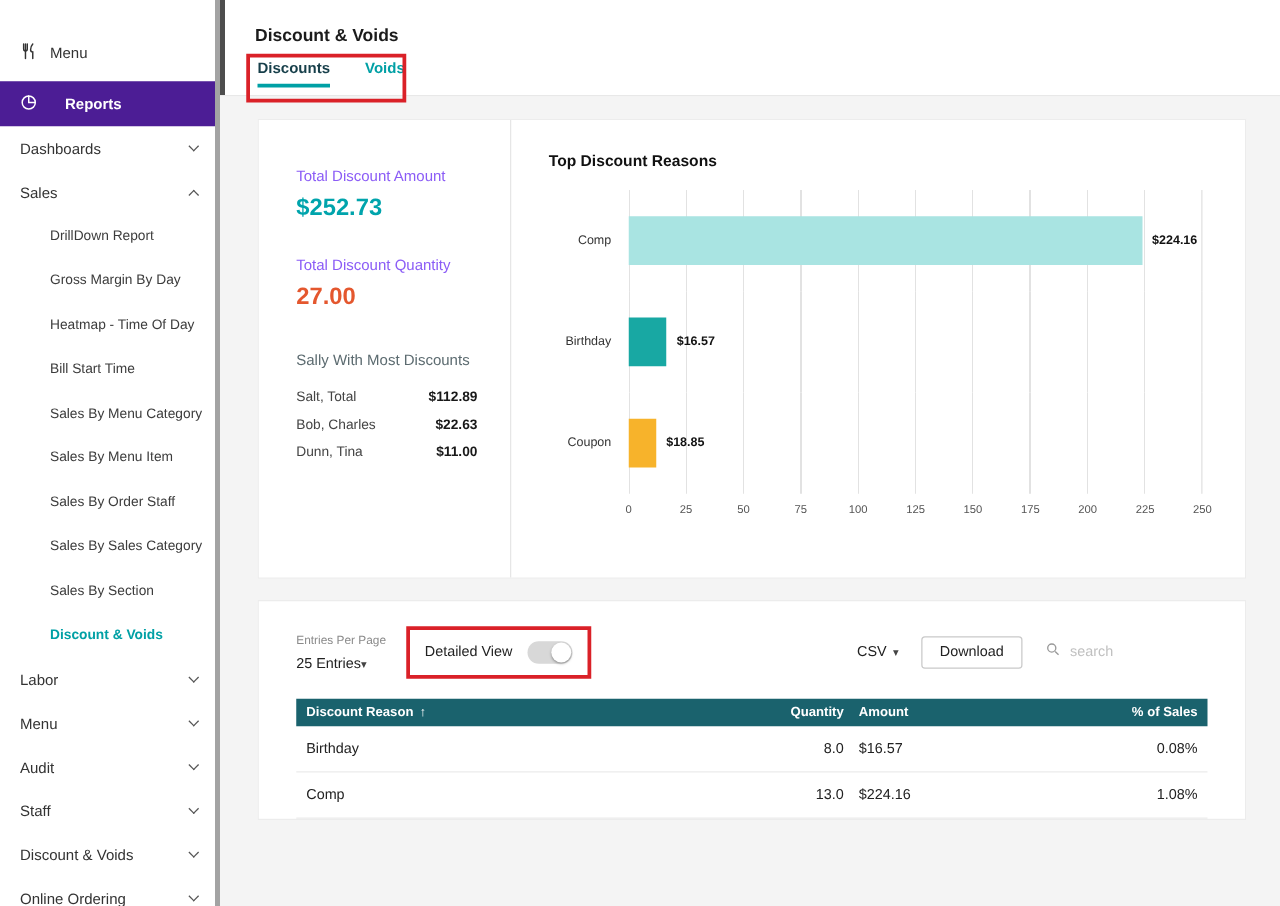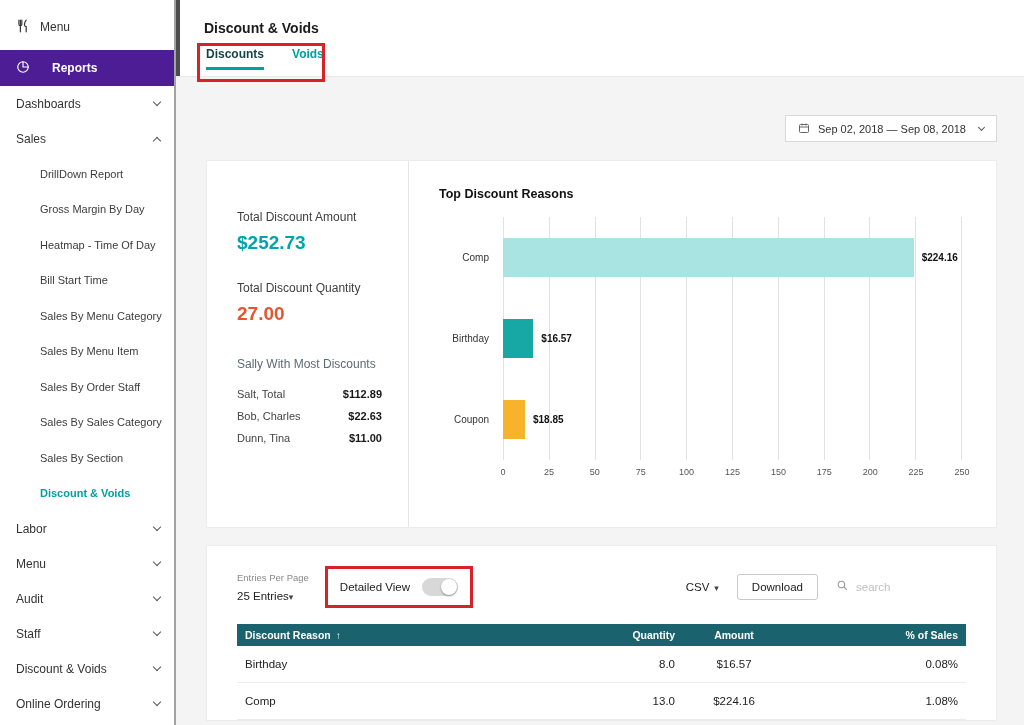--- a/index.html
+++ b/index.html
@@ -1,21 +1,21 @@
 <!DOCTYPE html>
 <html><head>
 <meta charset="utf-8">
 <style>
   *{margin:0;padding:0;box-sizing:border-box;}
   html,body{width:1024px;height:725px;overflow:hidden;}
   body{font-family:"Liberation Sans",sans-serif;background:#fff;color:#222;}
   .app{display:flex;width:100%;height:100%;}
 
   
-  .sidebar{width:176px;min-width:176px;height:100%;background:#fff;border-right:2px solid #a3a3a3;padding-top:8px;}
+  .sidebar{width:176px;min-width:176px;height:100%;background:#fff;border-right:4px solid #a3a3a3;padding-top:23px;}
   .side-item{display:flex;align-items:center;padding:0 14px 0 16px;cursor:pointer;color:#333;font-size:12px;}
   .menu-row{height:38px;gap:10px;}
   .reports-row{height:36px;margin-top:4px;background:#4c1d95;color:#fff;gap:22px;font-weight:bold;}
   .navrow{height:35px;justify-content:space-between;}
   .sub-item{height:35.5px;display:flex;align-items:center;padding-left:40px;font-size:11px;color:#3c3c3c;cursor:pointer;}
   .sub-item.active{color:#00a0a5;font-weight:bold;}
   .chev{width:6px;height:6px;border-right:1.5px solid #555;border-bottom:1.5px solid #555;transform:rotate(45deg);display:inline-block;margin-top:-3px;}
   .chev.up{transform:rotate(-135deg);margin-top:4px;}
 
   
@@ -33,21 +33,21 @@
   .datebar{display:flex;justify-content:flex-end;margin-top:38px;}
   .date-picker{display:flex;align-items:center;gap:8px;background:#fff;border:1px solid #d9d9d9;height:27px;padding:0 12px;font-size:11px;color:#333;cursor:pointer;}
   .date-picker .chev{width:5px;height:5px;margin-left:5px;}
 
   .card{background:#fff;border:1px solid #ececec;}
 
   
   .summary-card{margin-top:18px;height:368px;display:flex;}
   .summary-col{width:202px;min-width:202px;border-right:1px solid #e6e6e6;padding:38px 26px 0 30px;}
   .sum-block{margin-bottom:27px;}
-  .sum-label{font-size:12px;color:#404040;margin-top:11px;}
+  .sum-label{font-size:12px;color:#8b5cf6;}
   .sum-value{font-size:19px;font-weight:bold;margin-top:8px;}
   .sum-value.teal{color:#00a4ac;}
   .sum-value.orange{color:#e4572e;}
   .staff-label{font-size:12px;color:#5c6b70;margin-bottom:12px;margin-top:32px;}
   .staff-row{display:flex;justify-content:space-between;align-items:center;height:22px;}
   .staff-name{font-size:11px;color:#444;}
   .staff-amt{font-weight:bold;color:#191919;font-size:11px;}
 
   .chart-col{flex:1;padding:26px 34px 0 30px;}
   .chart-title{font-size:12.5px;font-weight:bold;color:#111;margin-bottom:16px;}
@@ -77,21 +77,21 @@
   .download{background:#fff;border:1px solid #c9c9c9;border-radius:3px;padding:6px 14px;font-size:11.5px;font-family:inherit;color:#222;cursor:pointer;}
   .search{display:flex;align-items:center;gap:7px;}
   .search input{border:none;outline:none;background:transparent;font-size:11.5px;font-family:inherit;width:110px;color:#333;}
   .search input::placeholder{color:#c0c0c0;}
 
   .table{margin:0 30px;}
   .thead{display:flex;align-items:center;background:#1a626d;color:#fff;height:22px;padding:0 8px;font-size:10.5px;font-weight:bold;}
   .tr{display:flex;align-items:center;height:37px;padding:0 8px;border-bottom:1px solid #ececec;font-size:11.5px;color:#222;}
   .c-reason{flex:1;display:flex;align-items:center;gap:5px;}
   .c-q{width:150px;text-align:right;}
-  .c-a{width:118px;text-align:center;}
+  .c-a{width:118px;text-align:left;padding-left:12px;}
   .c-p{width:165px;text-align:right;}
   .sort{font-size:10px;}
 </style>
 </head>
 <body>
 
 <div class="app">
 
   <aside class="sidebar">
     <div class="side-item menu-row">
@@ -168,32 +168,20 @@
       <h1 class="page-title">Discount &amp; Voids</h1>
       <div class="tabs">
         <div class="tab active">Discounts</div>
         <div class="tab">Voids</div>
       </div>
       <div class="annotation tabs-annotation"></div>
     </header>
 
     <div class="content">
 
-      <div class="datebar">
-        <div class="date-picker">
-          <span>
-            <svg width="12" height="12" viewBox="0 0 24 24" fill="none" stroke="#666" stroke-width="2">
-              <rect x="3" y="5" width="18" height="16" rx="2"></rect>
-                <path d="M8 3v4M16 3v4M3 10h18"></path>
-            </svg>
-          </span>
-          <span>Sep 02, 2018 — Sep 08, 2018</span>
-          <span class="chev"></span>
-        </div>
-      </div>
 
       <section class="card summary-card">
         <div class="summary-col">
           <div class="sum-block">
             <div class="sum-label">Total Discount Amount</div>
             <div class="sum-value teal">$252.73</div>
           </div>
           <div class="sum-block">
             <div class="sum-label">Total Discount Quantity</div>
             <div class="sum-value orange">27.00</div>

